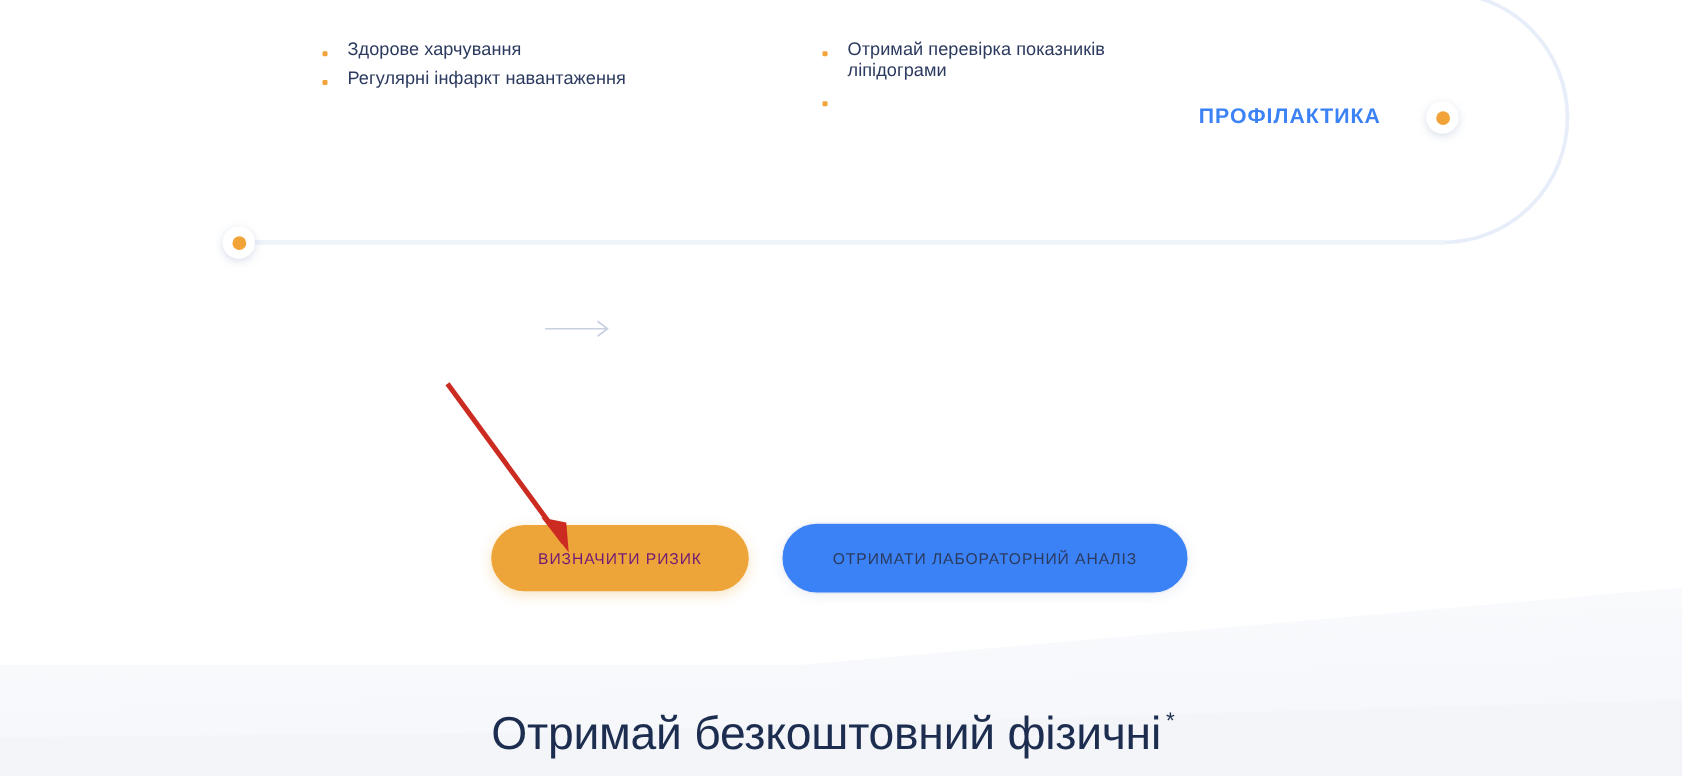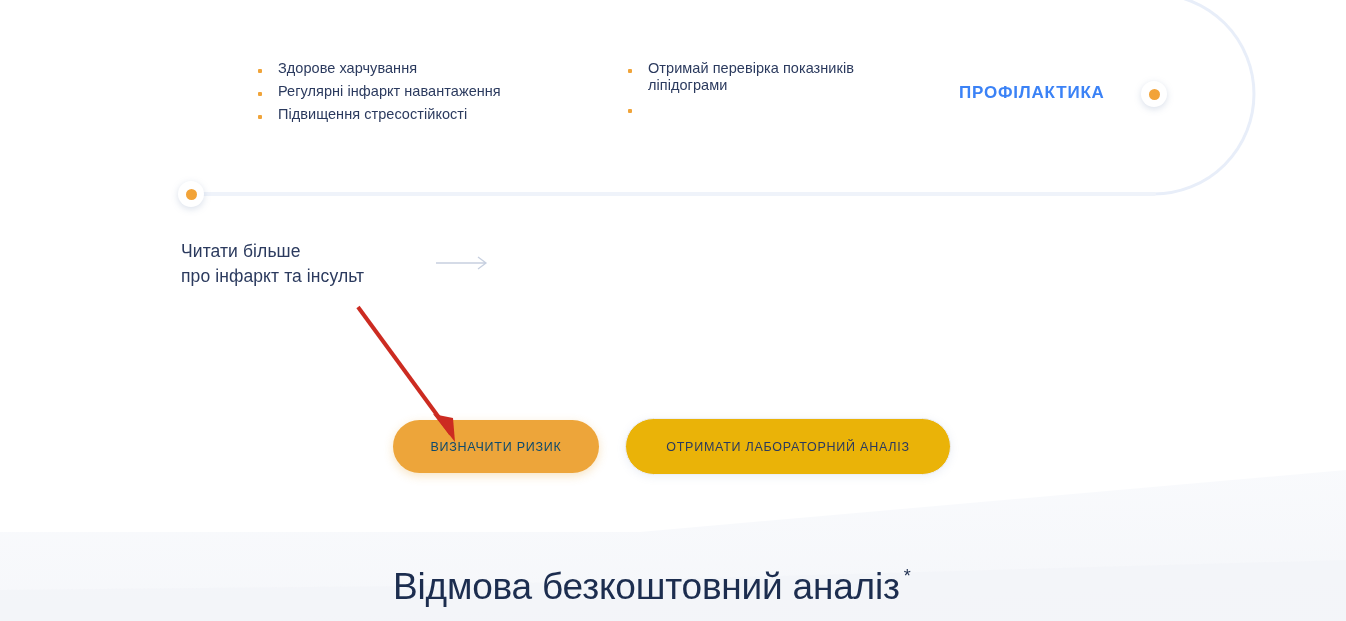--- a/index.html
+++ b/index.html
@@ -19,24 +19,24 @@
   
   .bg-decor {
     position: absolute; left: 0; top: 0;
     width: 1346px; height: 621px;
     pointer-events: none;
   }
 
   
   .habits {
     position: absolute;
-    left: 258px; top: 60px;
+    left: 258px; top: 32px;
     width: 700px;
     display: flex;
-    gap: 70px;
+    gap: 100px;
   }
   .habit-col { width: 300px; }
   .habit-item {
     display: flex;
     align-items: flex-start;
     margin-bottom: 6px;
   }
   .habit-bullet {
     width: 4px; height: 4px;
     background: #F0A43A;
@@ -112,27 +112,27 @@
     border-radius: 40px;
     display: flex;
     align-items: center;
     justify-content: center;
     cursor: pointer;
     white-space: nowrap;
   }
   .btn-primary {
     width: 206px; height: 53px;
     background: #EDA53A;
-    color: #0c4a6e;
+    color: #701a75;
     border: none;
     box-shadow: 0 3px 10px rgba(230,165,60,0.30);
   }
   .btn-secondary {
     width: 326px; height: 57px;
-    background: #eab308;
+    background: #3b82f6;
     color: #2B3A5E;
     border: 1px solid #EDEFF5;
     box-shadow: 0 2px 9px rgba(130,150,190,0.14);
     margin-left: 26px;
   }
 
   
   .bottom-heading {
     position: absolute;
     left: 393px; top: 566px;
@@ -181,54 +181,48 @@
   <div class="habits">
     <div class="habit-col">
       <div class="habit-item">
         <span class="habit-bullet"></span>
         <span class="habit-text">Здорове харчування</span>
       </div>
       <div class="habit-item">
         <span class="habit-bullet"></span>
         <span class="habit-text">Регулярні інфаркт навантаження</span>
       </div>
-      <div class="habit-item">
-        <span class="habit-bullet"></span>
-        <span class="habit-text">Підвищення стресостійкості</span>
-      </div>
     </div>
     <div class="habit-col">
       <div class="habit-item">
         <span class="habit-bullet"></span>
         <span class="habit-text">Отримай перевірка показників ліпідограми</span>
       </div>
       <div class="habit-item">
         <span class="habit-bullet"></span>
       </div>
     </div>
   </div>
 
   <div class="stage-label">ПРОФІЛАКТИКА</div>
 
   <div class="node-dot node-right"></div>
   <div class="node-dot node-left"></div>
 
-  <div class="read-more">Читати більше
-про інфаркт та інсульт</div>
   <svg class="read-arrow" viewBox="0 0 56 20" xmlns="http://www.w3.org/2000/svg">
     <path d="M 0 10 L 49 10 M 42 4 L 50 10 L 42 16" fill="none" stroke="#C7D0E0" stroke-width="1.3"></path>
   </svg>
 
   <div class="cta-row">
     <button class="btn btn-primary">ВИЗНАЧИТИ РИЗИК</button>
     <button class="btn btn-secondary">ОТРИМАТИ ЛАБОРАТОРНИЙ АНАЛІЗ</button>
   </div>
 
   <div class="bottom-heading">
-    <span>Відмова безкоштовний аналіз</span><span class="asterisk">*</span>
+    <span>Отримай безкоштовний фізичні</span><span class="asterisk">*</span>
   </div>
 
   <svg class="annotation-arrow" viewBox="0 0 130 155" xmlns="http://www.w3.org/2000/svg">
     <path d="M 13 12 L 106 139" stroke="#CC2B21" stroke-width="4" fill="none"></path>
     <path d="M 110 147 L 88 119 L 108 123 Z" fill="#CC2B21"></path>
   </svg>
 
 </div>
 
 </body></html>

